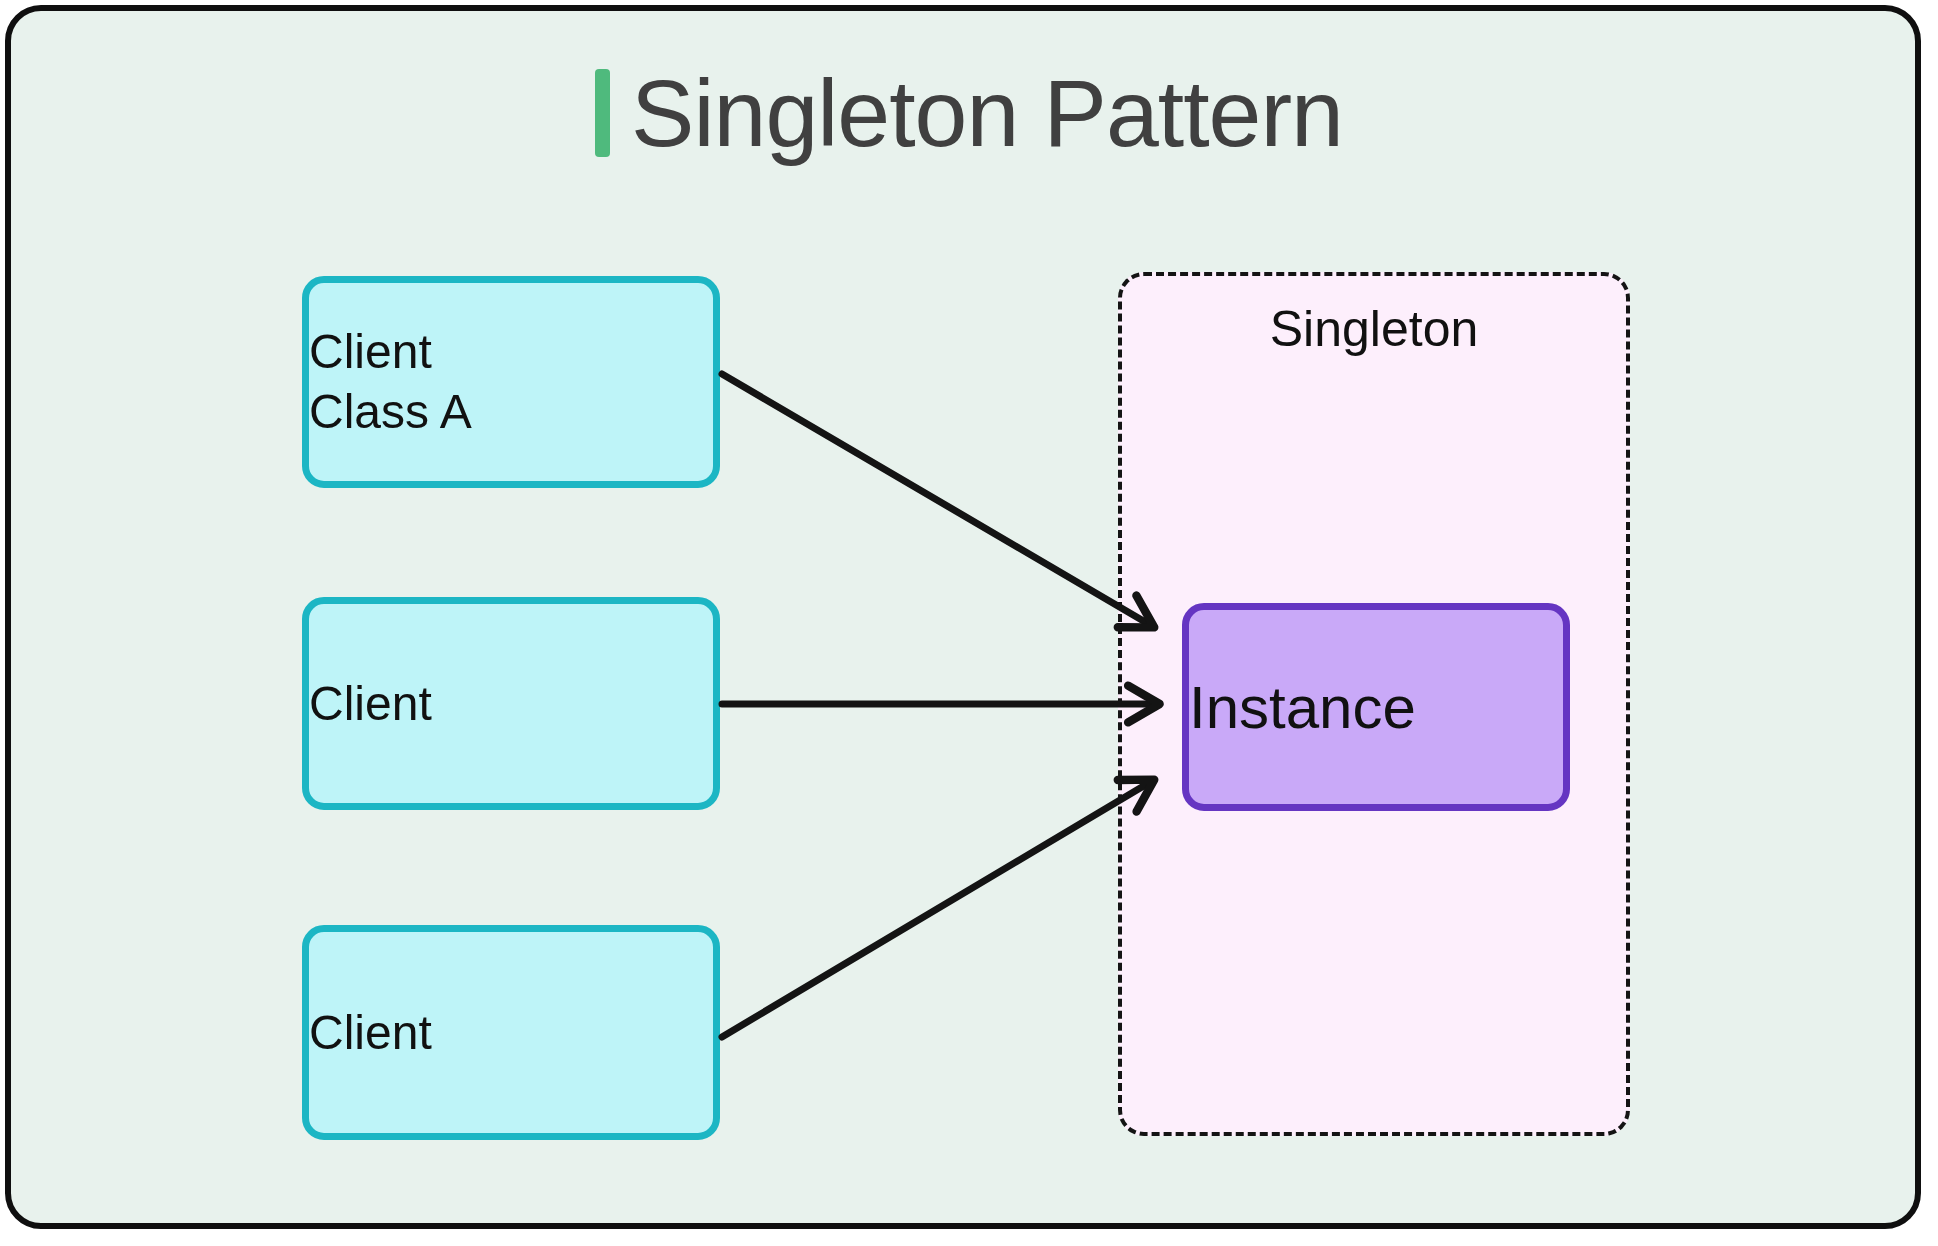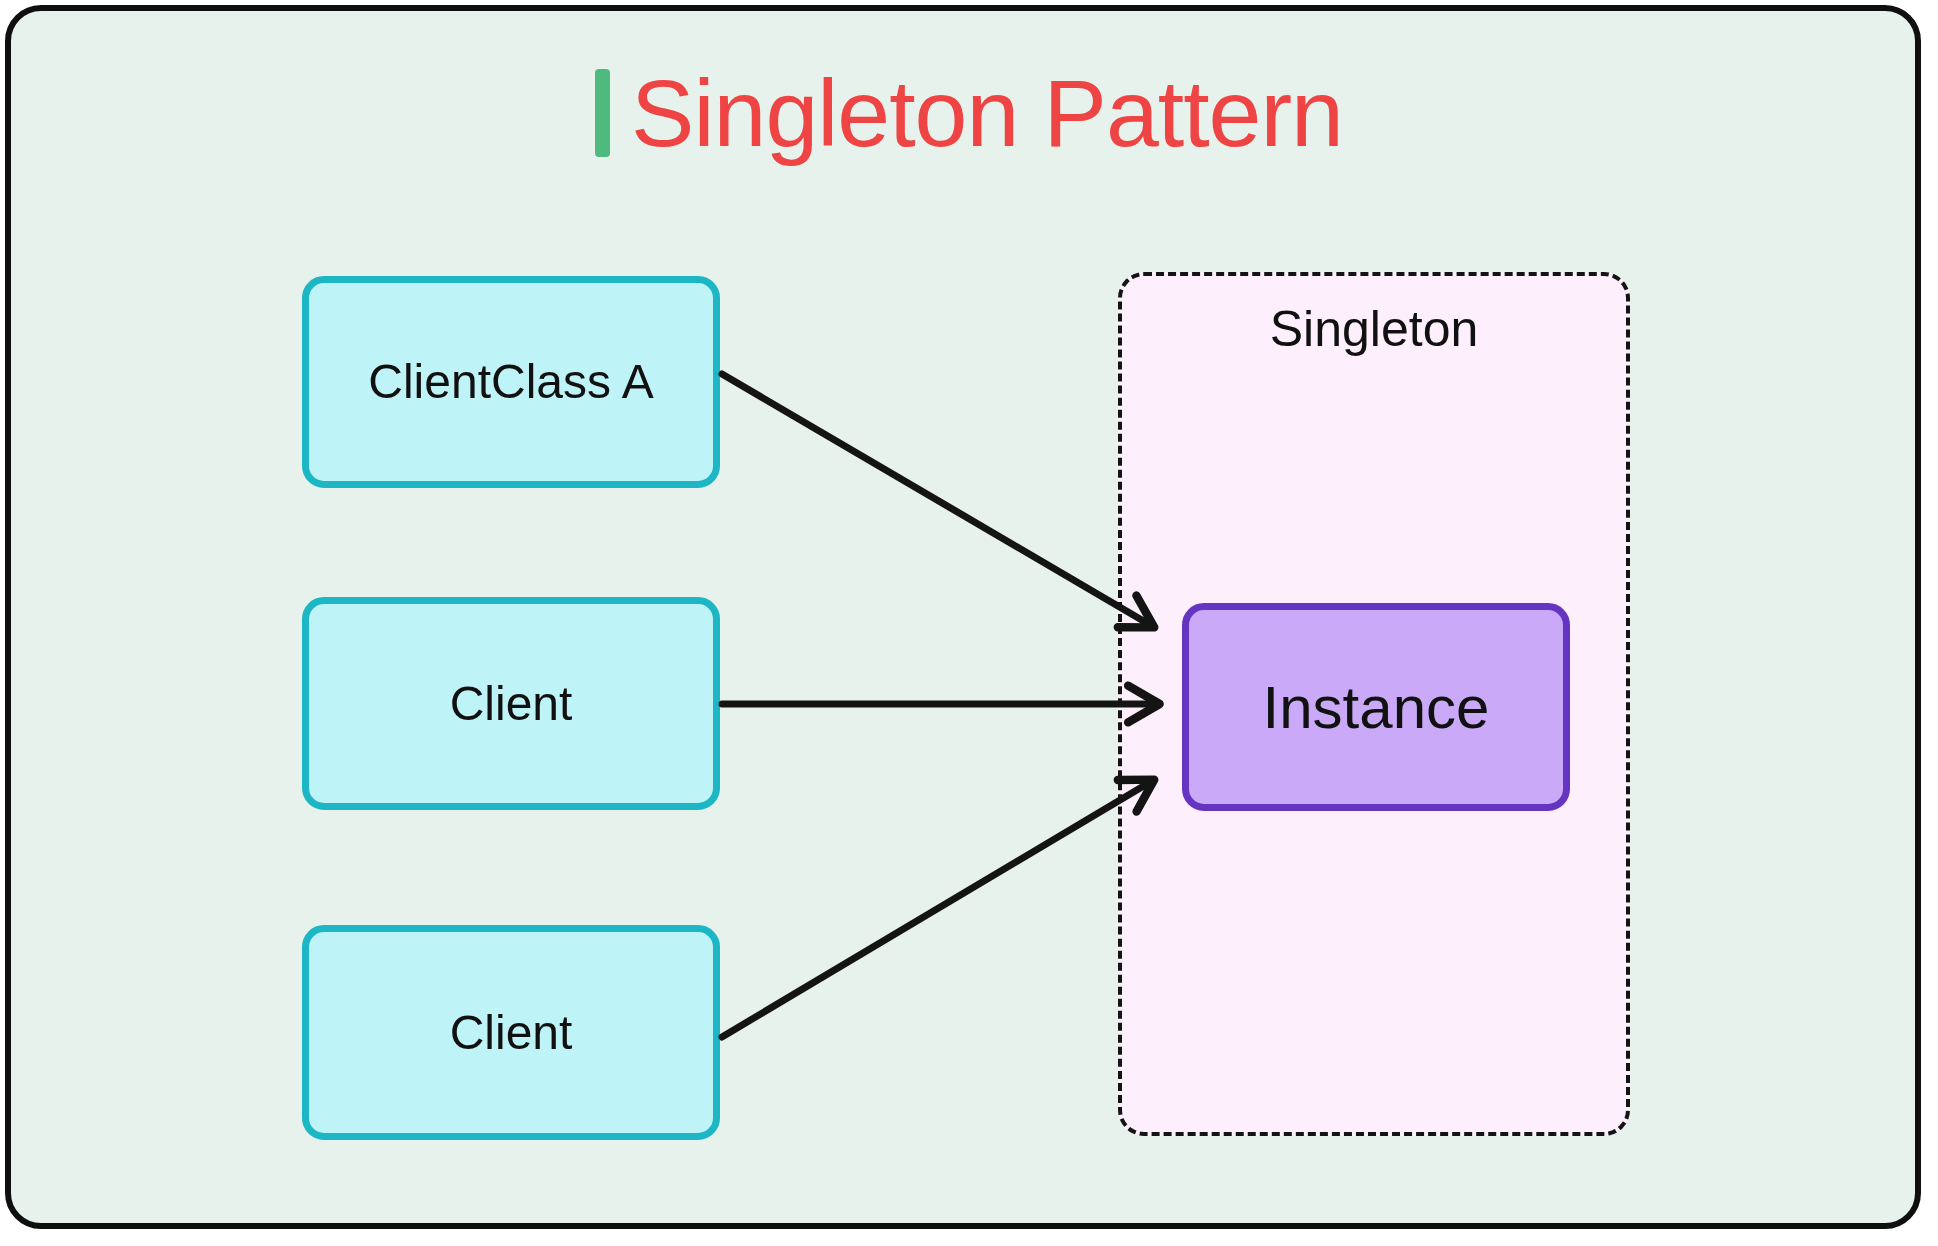--- a/index.html
+++ b/index.html
@@ -36,30 +36,30 @@
     border-radius: 4px;
     background: #4fba7d;
     flex: 0 0 auto;
   }
   .title-text {
     margin: 0;
     font-size: 95px;
     font-weight: 500;
     letter-spacing: -1px;
     line-height: 1;
-    color: #ef4444;
+    color: #404040;
     white-space: nowrap;
   }
   .node {
     position: absolute;
     box-sizing: border-box;
     display: flex;
-    flex-direction: row;
+    flex-direction: column;
     justify-content: center;
-    align-items: center;
+    align-items: flex-start;
     text-align: center;
   }
   .client {
     left: 302px;
     width: 418px;
     background: #bef4f8;
     border: 7px solid #1cb6c4;
     border-radius: 22px;
     font-size: 48px;
     font-weight: 500;

